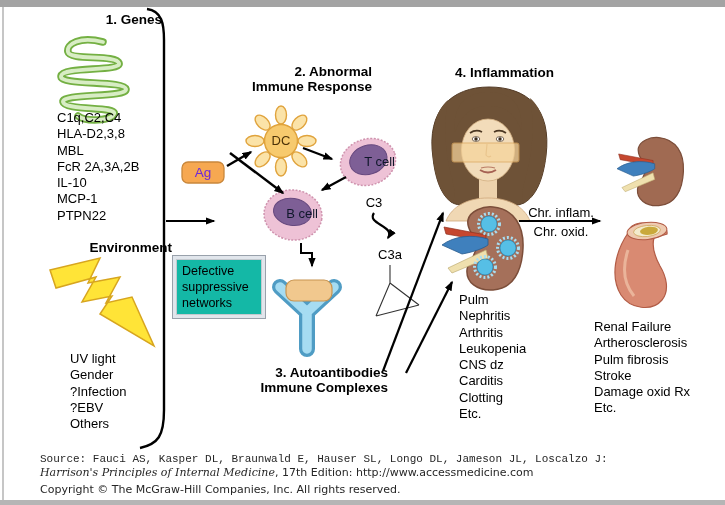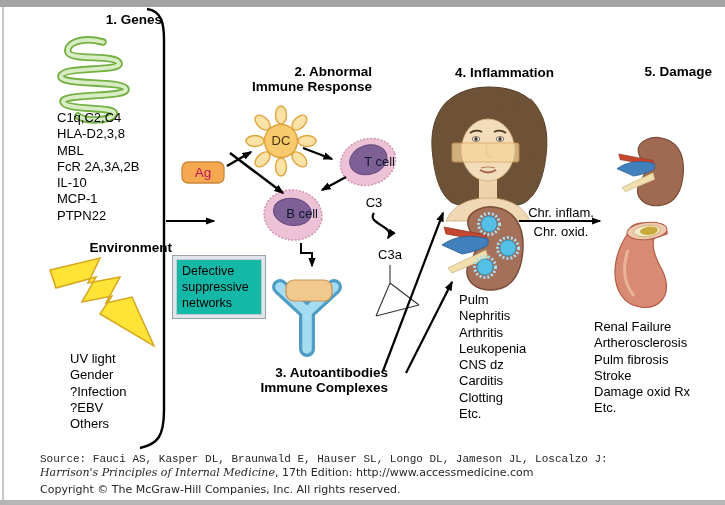--- a/index.html
+++ b/index.html
@@ -7,21 +7,21 @@
         font-family:"Liberation Sans",sans-serif;color:#000;}
   .bar-top{position:absolute;left:0;top:0;width:725px;height:7px;background:#a3a3a3;}
   .bar-bottom{position:absolute;left:0;top:500px;width:725px;height:5px;background:#b5b5b5;}
   .edge-left{position:absolute;left:2px;top:7px;width:2px;height:493px;background:#c6c6c6;}
   svg.layer{position:absolute;left:0;top:0;}
   .h{position:absolute;font-weight:bold;font-size:13.5px;line-height:15px;text-align:right;}
   .list{position:absolute;font-size:13px;line-height:16.3px;white-space:nowrap;}
   .lbl{position:absolute;font-size:13px;text-align:center;white-space:nowrap;}
   .lbl.white{color:#0f172a;text-align:right;}
   .ag-lbl{position:absolute;left:182px;top:162px;width:42px;height:21px;line-height:21px;
-          text-align:center;font-size:13.5px;color:#be185d;}
+          text-align:center;font-size:13.5px;color:#6d28d9;}
   .dc-lbl{position:absolute;left:264px;top:133px;width:34px;font-size:13px;color:#4c3208;text-align:center;}
   .def-box{position:absolute;left:172px;top:255px;width:86px;border:1px solid #99a1ab;
            background:#e1e6ec;padding:3px;}
   .def-inner{background:#14b8a6;border:1px solid #c3c9cf;padding:3px 5px;font-size:12.5px;line-height:1.28;}
   .src{position:absolute;left:40px;font-size:11px;color:#262626;font-family:"DejaVu Sans",sans-serif;white-space:nowrap;}
   .src i{font-family:"DejaVu Serif",serif;font-style:italic;}
 </style>
 </head>
 <body>
 
@@ -152,21 +152,20 @@
   <div class="h" style="left:28px;top:240px;width:144px;">Environment</div>
   <div class="h" style="left:212px;top:64px;width:160px;">
     <div>2. Abnormal</div>
     <div>Immune Response</div>
   </div>
   <div class="h" style="left:228px;top:365px;width:160px;">
     <div>3. Autoantibodies</div>
     <div>Immune Complexes</div>
   </div>
   <div class="h" style="left:418px;top:65px;width:136px;">4. Inflammation</div>
-  <div class="h" style="left:600px;top:64px;width:112px;">5. Damage</div>
 
   <div class="list" style="left:57px;top:110px;">
     <div>C1q,C2,C4</div>
     <div>HLA-D2,3,8</div>
     <div>MBL</div>
     <div>FcR 2A,3A,2B</div>
     <div>IL-10</div>
     <div>MCP-1</div>
     <div>PTPN22</div>
   </div>

